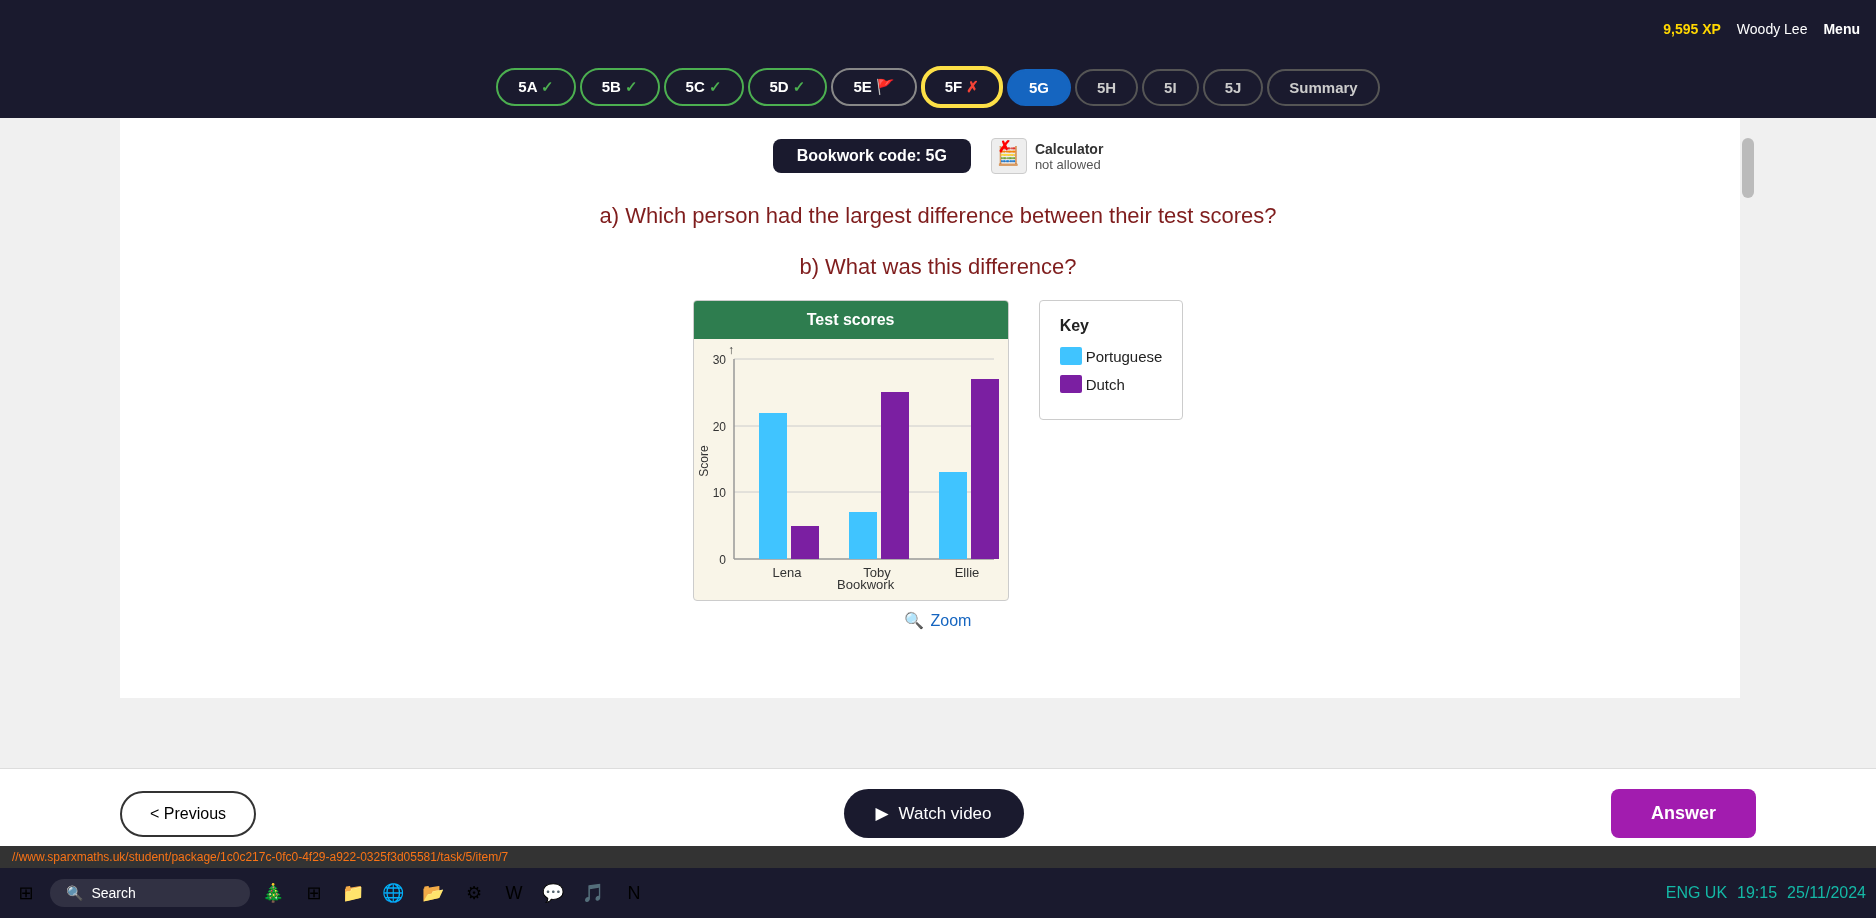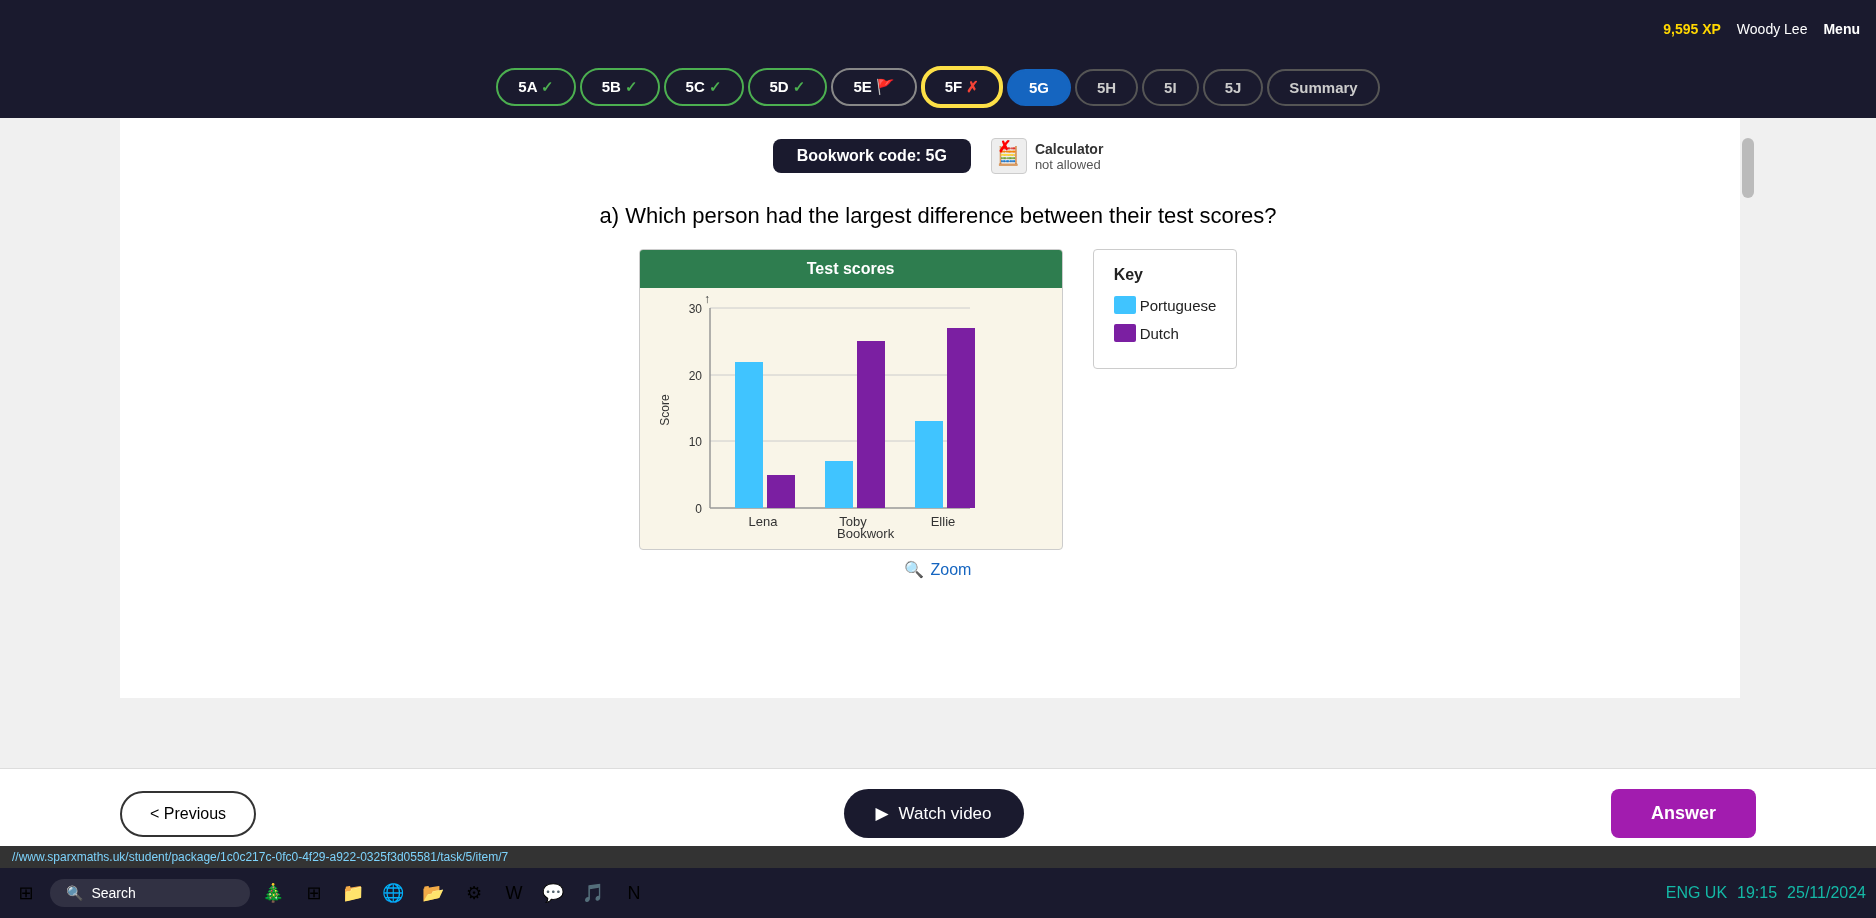--- a/index.html
+++ b/index.html
@@ -126,38 +126,38 @@
       color: red;
       font-size: 20px;
       font-weight: bold;
       top: 8px;
       left: 6px;
     }
 
     
     .question-text {
       font-size: 22px;
-      color: #000000;
+      color: #7f1d1d;
       text-align: center;
       line-height: 1.6;
       margin-bottom: 16px;
     }
 
     
     .chart-container {
       display: flex;
       justify-content: center;
       align-items: flex-start;
       gap: 30px;
       margin: 10px 0 10px 0;
     }
     .chart-box {
       background: #f9f5e8;
       border: 1px solid #ccc;
-      width: 424px;
+      width: 316px;
       padding: 0;
       border-radius: 4px;
       overflow: hidden;
     }
     .chart-title {
       background: #2e7d4f;
       color: white;
       text-align: center;
       padding: 10px;
       font-size: 16px;
@@ -322,21 +322,21 @@
     .taskbar-right {
       margin-left: auto;
       display: flex;
       align-items: center;
       gap: 10px;
       color: #14b8a6;
       font-size: 16px;
     }
     .url-bar {
       background: #333;
-      color: #7dd3fc;
+      color: #f97316;
       font-size: 12px;
       padding: 2px 12px;
       position: fixed;
       bottom: 50px;
       left: 0;
       right: 0;
       height: 22px;
       display: flex;
       align-items: center;
       z-index: 99;
@@ -378,20 +378,21 @@
         <span class="calc-cross" style="position:absolute;color:red;font-size:16px;top:-2px;right:-4px;font-weight:bold;">✗</span>
       </div>
       <div>
         <div style="font-weight:bold;font-size:14px;">Calculator</div>
         <div style="font-size:13px;color:#555;">not allowed</div>
       </div>
     </div>
   </div>
 
   <div class="question-text">a) Which person had the largest difference between their test scores?</div>
+  <div class="question-text">b) What was this difference?</div>
 
   <div class="chart-container">
     <div class="chart-box">
       <div class="chart-title">Test scores</div>
       <div class="chart-inner">
         <div style="display:flex;position:relative;">
 
           <div style="position:relative;width:30px;display:flex;align-items:center;justify-content:center;">
             <div style="transform:rotate(-90deg);font-size:12px;color:#333;white-space:nowrap;position:absolute;">Score</div>
           </div>

